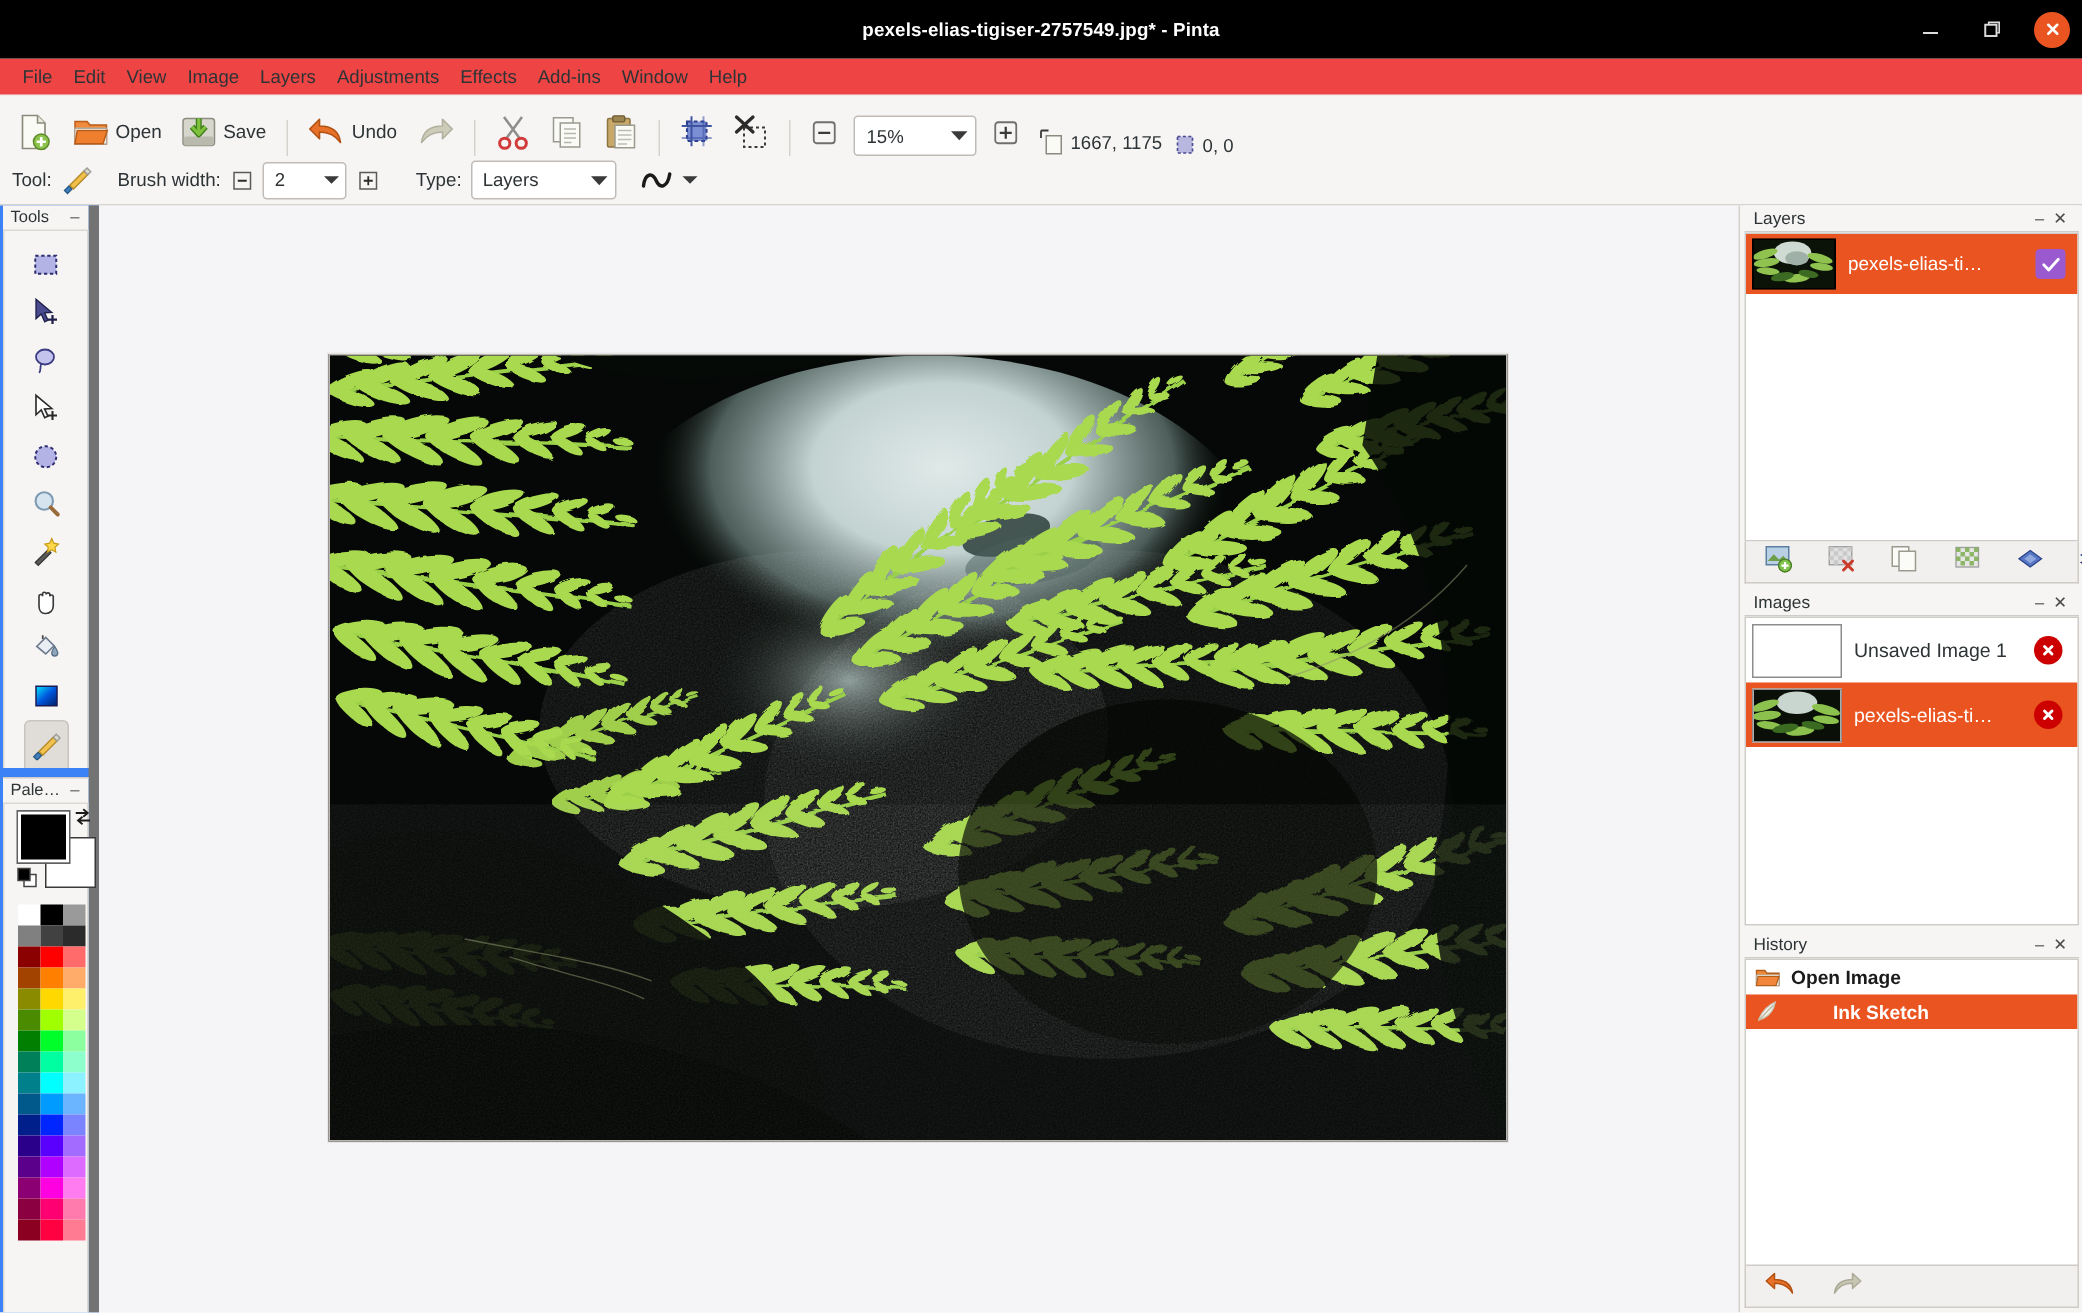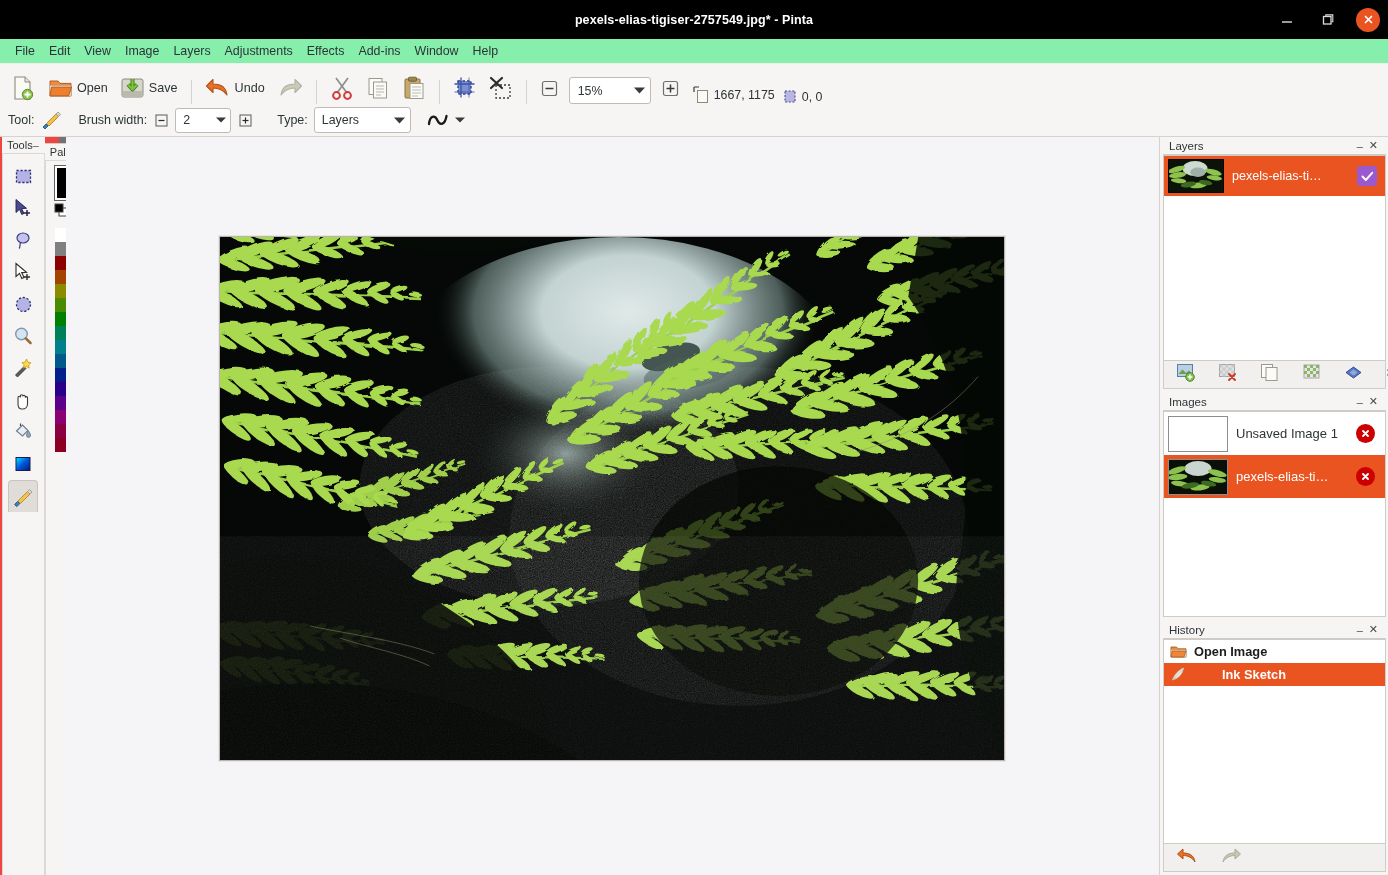--- a/index.html
+++ b/index.html
@@ -41,21 +41,21 @@
   .win-btn svg { display:block; }
   .win-close {
     width: 24px; height: 24px; border-radius: 50%;
     background: #e95420;
     display: flex; align-items: center; justify-content: center;
   }
 
   
   .menubar {
     height: 25px; min-height: 25px;
-    background: #86efac;
+    background: #ef4444;
     display: flex; align-items: center;
     padding-left: 8px;
     border-bottom: 1px solid #f0eeec;
   }
   .menu-item {
     font-size: 12.4px; color: #2e3436;
     padding: 3px 7px;
     white-space: nowrap;
   }
 
@@ -126,22 +126,22 @@
   .body-area {
     flex: 1;
     display: flex;
     position: relative;
     min-height: 0;
   }
 
   
   .left-dock {
     width: 66px; min-width: 66px;
-    background: #ef4444;
-    display: flex; flex-direction: row;
+    background: #3b82f6;
+    display: flex; flex-direction: column;
     border-right: 7px solid #737373;
     padding-left: 2px;
   }
   .dock-panel { background: #f6f5f4; display: flex; flex-direction: column; }
   .dock-head {
     height: 17px; min-height: 17px;
     display: flex; align-items: center;
     padding: 0 4px 0 5px;
     border-bottom: 1px solid #dcd8d4;
   }

